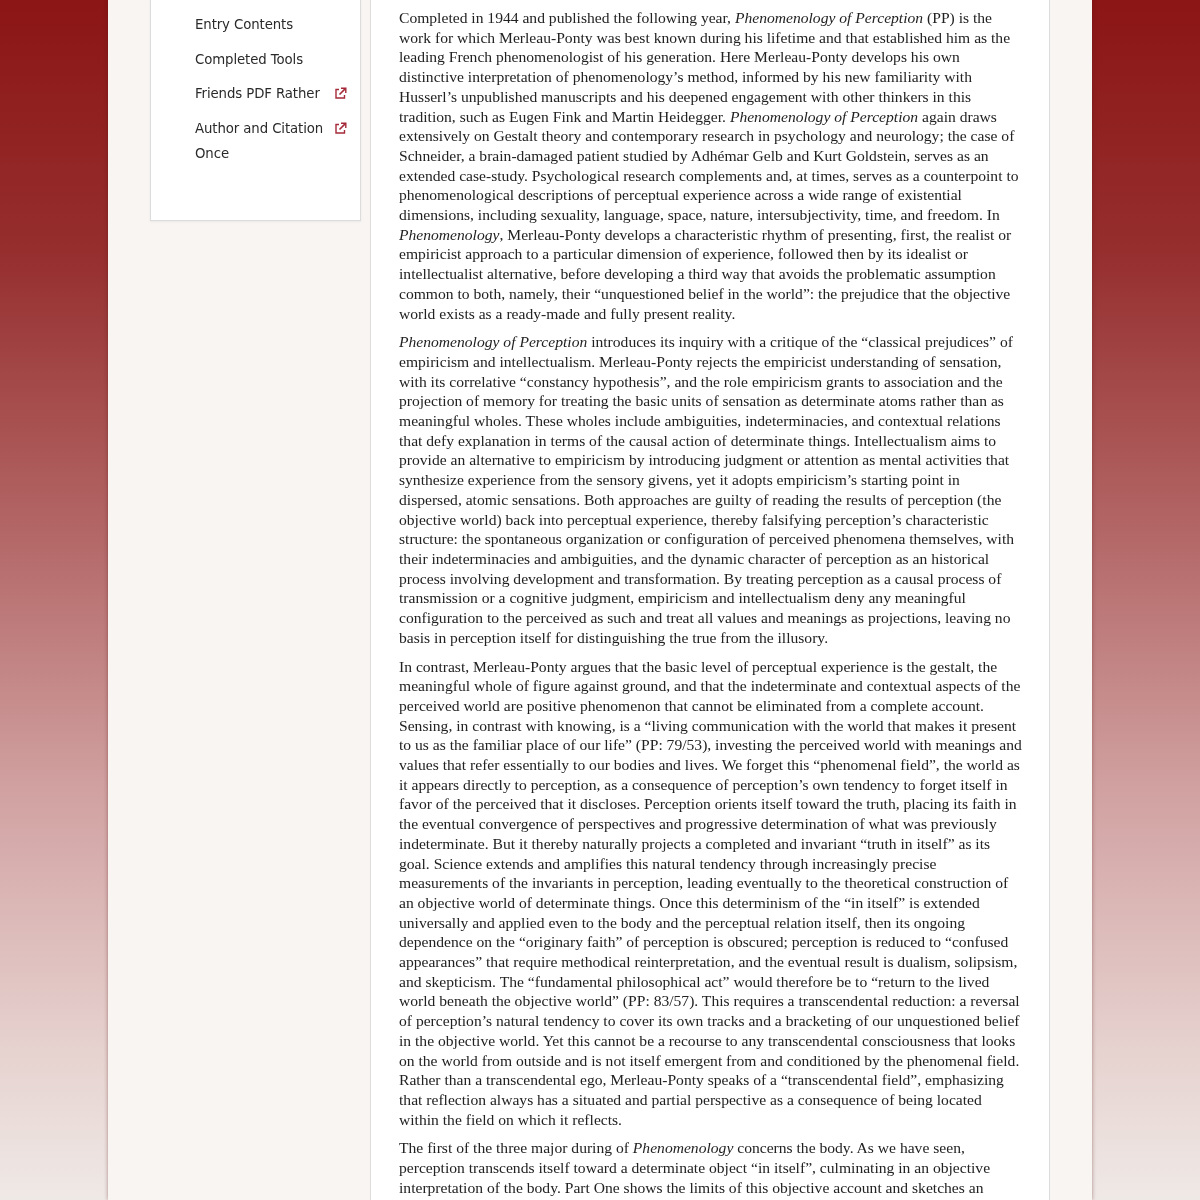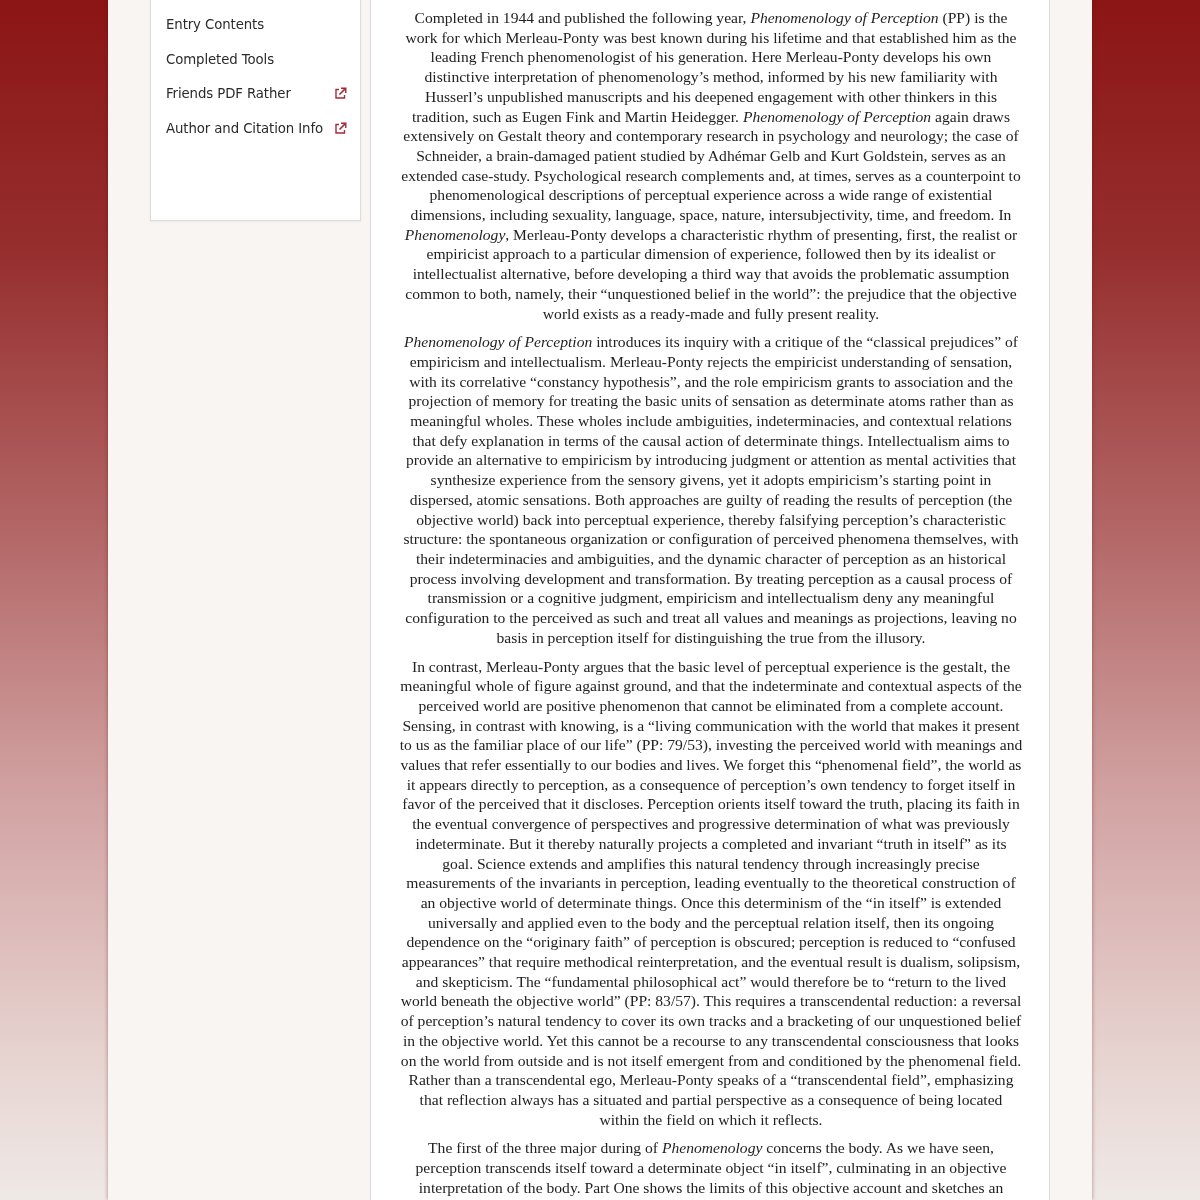--- a/index.html
+++ b/index.html
@@ -38,20 +38,21 @@
     .side-item {
       position: relative;
       height: 34.7px;
       line-height: 25px;
       padding-left: 15px;
       font-family: "DejaVu Sans", sans-serif;
       font-size: 13.3px;
       color: #2a2a2a;
       cursor: pointer;
       letter-spacing: -0.1px;
+      margin-left: 29px;
     }
     .side-item .ext-icon {
       position: absolute;
       right: 13px;
       top: 6px;
       width: 13px;
       height: 13px;
     }
     .side-item .chev-icon {
       position: absolute;
@@ -71,21 +72,21 @@
       border-right: 1px solid #dcdcdc;
       box-sizing: border-box;
       padding: 8px 26px 0 28px;
     }
     .content p {
       margin: 0 0 9px 0;
       font-family: "Liberation Serif", serif;
       font-size: 15.6px;
       line-height: 19.7px;
       color: #222222;
-      text-align: center;
+      text-align: left;
     }
     .content p em { font-style: italic; }
   </style>
 </head>
 <body>
 
 <div class="page">
 
   <nav class="sidebar">
     <div class="side-item">
@@ -96,21 +97,21 @@
     </div>
     <div class="side-item">
       <span>Friends PDF Rather</span>
       <svg class="ext-icon" viewBox="0 0 13 13">
         <path d="M5 2.5 H2 V11 H10.5 V8" fill="none" stroke="#a52a3a" stroke-width="1.4"></path>
         <path d="M7 1.2 H11.8 V6" fill="none" stroke="#a52a3a" stroke-width="1.4"></path>
         <path d="M11.6 1.4 L5.5 7.5" fill="none" stroke="#a52a3a" stroke-width="1.6"></path>
       </svg>
     </div>
     <div class="side-item">
-      <span>Author and Citation Info</span>
+      <span>Author and Citation Once</span>
       <svg class="ext-icon" viewBox="0 0 13 13">
         <path d="M5 2.5 H2 V11 H10.5 V8" fill="none" stroke="#a52a3a" stroke-width="1.4"></path>
         <path d="M7 1.2 H11.8 V6" fill="none" stroke="#a52a3a" stroke-width="1.4"></path>
         <path d="M11.6 1.4 L5.5 7.5" fill="none" stroke="#a52a3a" stroke-width="1.6"></path>
       </svg>
     </div>
   </nav>
 
   <main class="content">
     <p><span>Completed in 1944 and published the following year, </span><em>Phenomenology of Perception</em><span> (PP) is the work for which Merleau-Ponty was best known during his lifetime and that established him as the leading French phenomenologist of his generation. Here Merleau-Ponty develops his own distinctive interpretation of phenomenology’s method, informed by his new familiarity with Husserl’s unpublished manuscripts and his deepened engagement with other thinkers in this tradition, such as Eugen Fink and Martin Heidegger. </span><em>Phenomenology of Perception</em><span> again draws extensively on Gestalt theory and contemporary research in psychology and neurology; the case of Schneider, a brain-damaged patient studied by Adhémar Gelb and Kurt Goldstein, serves as an extended case-study. Psychological research complements and, at times, serves as a counterpoint to phenomenological descriptions of perceptual experience across a wide range of existential dimensions, including sexuality, language, space, nature, intersubjectivity, time, and freedom. In </span><em>Phenomenology</em><span>, Merleau-Ponty develops a characteristic rhythm of presenting, first, the realist or empiricist approach to a particular dimension of experience, followed then by its idealist or intellectualist alternative, before developing a third way that avoids the problematic assumption common to both, namely, their “unquestioned belief in the world”: the prejudice that the objective world exists as a ready-made and fully present reality.</span></p>

